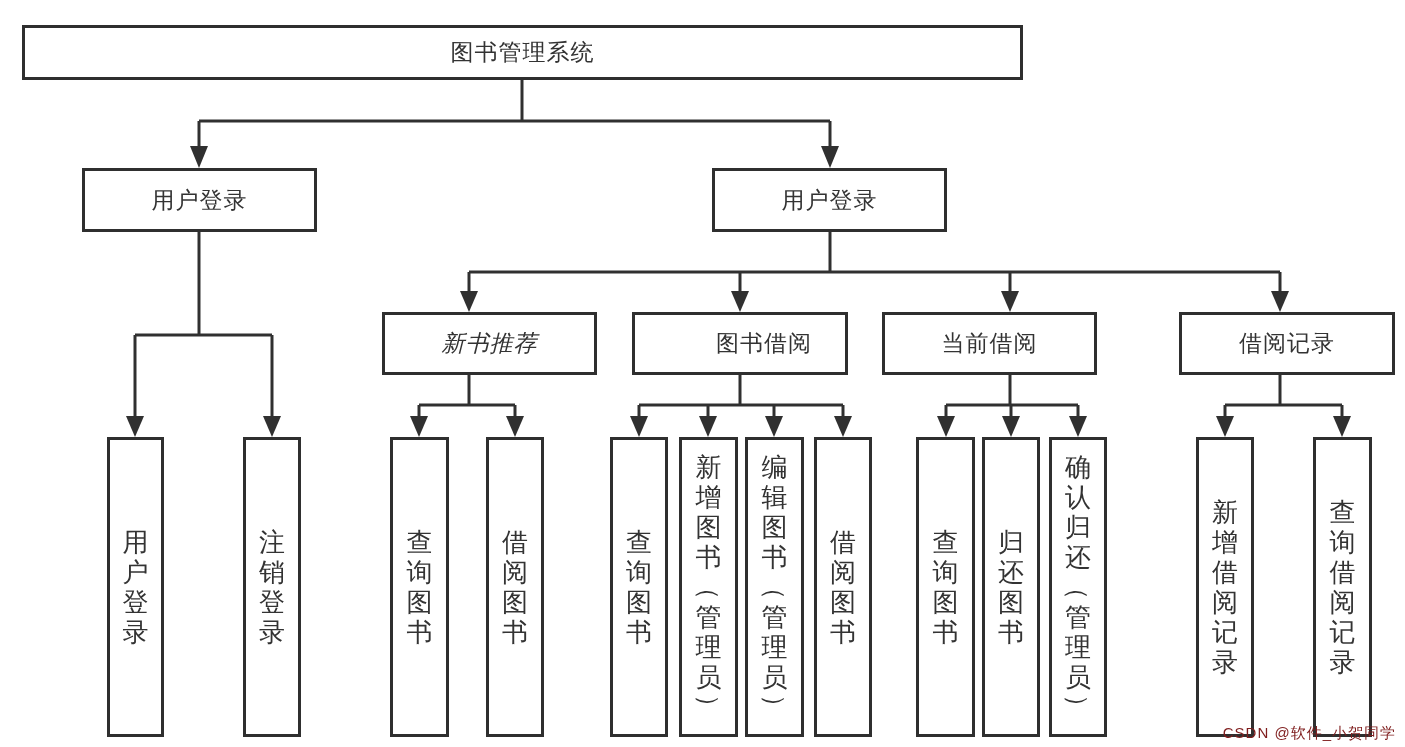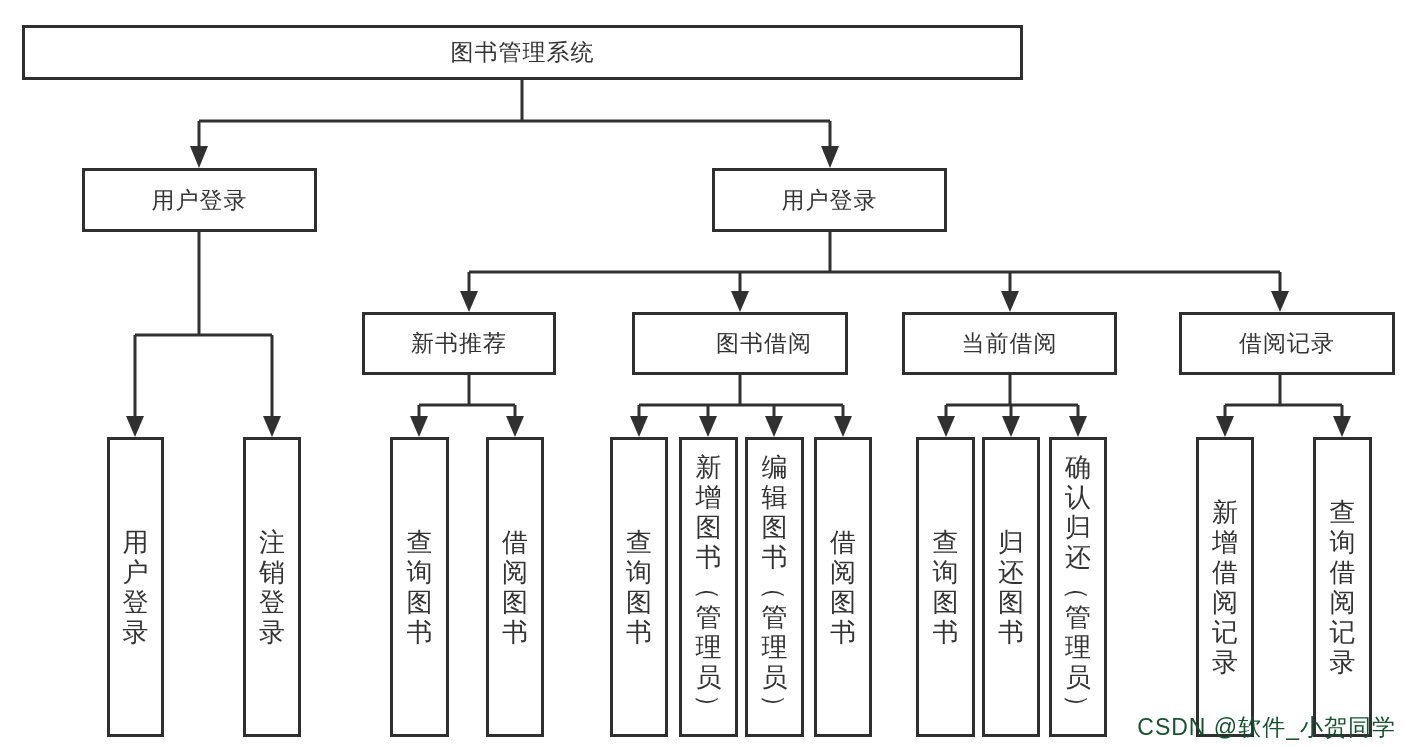--- a/index.html
+++ b/index.html
@@ -28,44 +28,44 @@
     width: 100%; height: 100%;
     font-size: 26px; color: #333333;
   }
   .vchar { display: block; height: 30px; line-height: 30px; text-align: center; }
   .vpunct { transform: rotate(90deg); }
 
   
   #n-root   { left:  22px; top:  13px; width: 1001px; height: 55px; margin-top: 12px; }
   #n-login  { left:  82px; top: 168px; width: 235px; height: 64px; }
   #n-mgmt   { left: 712px; top: 168px; width: 235px; height: 64px; }
-  #n-g0     { left: 362px; top: 312px; width: 194px; height: 63px; }
+  #n-g0     { left: 382px; top: 312px; width: 215px; height: 63px; font-style: italic; }
   #n-g1     { left: 632px; top: 312px; width: 216px; height: 63px; padding-left: 48px; }
-  #n-g2     { left: 902px; top: 312px; width: 215px; height: 63px; }
+  #n-g2     { left: 882px; top: 312px; width: 215px; height: 63px; }
   #n-g3     { left: 1172px; top: 312px; width: 216px; height: 63px; margin-left: 7px; }
   .leaf     { top: 437px; height: 300px; }
   #n-l00 { left: 107px;  width: 57px; }
   #n-l01 { left: 243px;  width: 58px; }
   #n-l10 { left: 390px;  width: 59px; }
   #n-l11 { left: 486px;  width: 58px; }
   #n-l20 { left: 610px;  width: 58px; }
   #n-l21 { left: 679px;  width: 59px; }
   #n-l22 { left: 745px;  width: 59px; }
   #n-l23 { left: 814px;  width: 58px; }
   #n-l30 { left: 916px;  width: 59px; }
   #n-l31 { left: 982px;  width: 58px; }
   #n-l32 { left: 1049px; width: 58px; }
   #n-l40 { left: 1196px; width: 58px; }
   #n-l41 { left: 1313px; width: 59px; }
 
   .watermark {
     position: absolute;
     right: 9px; bottom: 4px;
-    font-size: 23px;
-    color: #14532d;
+    font-size: 15px;
+    color: #7f1d1d;
     letter-spacing: 1px;
     white-space: nowrap;
   }
 </style>
 </head>
 <body>
 
 <div class="canvas">
 
   <svg class="connectors" viewBox="0 0 1405 747" xmlns="http://www.w3.org/2000/svg">

